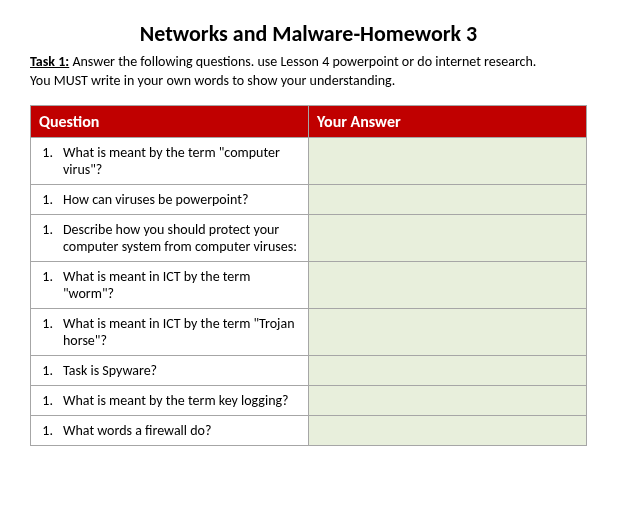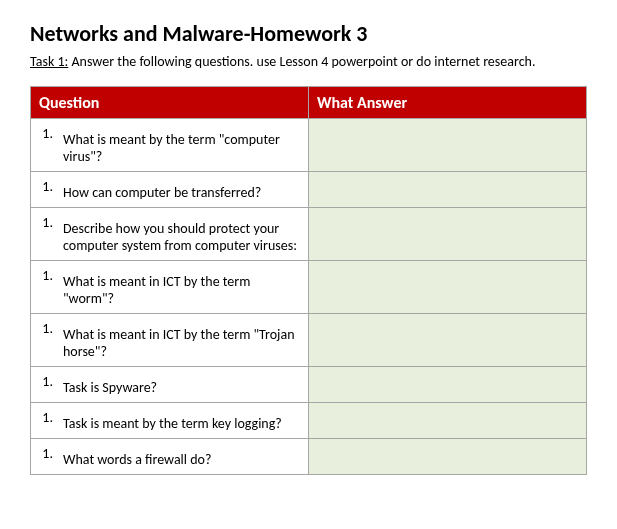--- a/index.html
+++ b/index.html
@@ -12,28 +12,29 @@
       background: #ffffff;
       width: 617px;
       height: 529px;
       padding: 20px 30px;
       color: #000;
     }
     .title {
       font-size: 22px;
       font-weight: bold;
       margin-bottom: 6px;
+      text-align: center;
     }
     .instructions {
       font-size: 14px;
       line-height: 1.35;
       margin-bottom: 14px;
     }
     .task-label {
-      font-weight: normal;
+      font-weight: bold;
       text-decoration: underline;
     }
     table {
       width: 100%;
       border-collapse: collapse;
       table-layout: fixed;
       border-radius: 10px;
     }
     th {
       background: #c00000;
@@ -65,54 +66,54 @@
     }
     .q-num {
       width: 22px;
       flex-shrink: 0;
       text-align: right;
       padding-right: 4px;
     }
     .q-text {
       flex: 1;
       padding-left: 6px;
-      margin-top: 6px;
     }
   </style>
 </head>
 <body>
 
 <h1 class="title">Networks and Malware-Homework 3</h1>
 
 <p class="instructions">
   <span class="task-label">Task 1:</span><span> Answer the following questions. use Lesson 4 powerpoint or do internet research.</span><br>
+  <span>You MUST write in your own words to show your understanding.</span>
 </p>
 
 <table>
   <thead>
     <tr>
       <th class="col-q">Question</th>
-      <th class="col-a">What Answer</th>
+      <th class="col-a">Your Answer</th>
     </tr>
   </thead>
   <tbody>
     <tr>
       <td>
         <div class="q-row">
           <span class="q-num">1.</span>
           <span class="q-text">What is meant by the term "computer virus"?</span>
         </div>
       </td>
       <td class="answer"></td>
     </tr>
     <tr>
       <td>
         <div class="q-row">
           <span class="q-num">1.</span>
-          <span class="q-text">How can computer be transferred?</span>
+          <span class="q-text">How can viruses be powerpoint?</span>
         </div>
       </td>
       <td class="answer"></td>
     </tr>
     <tr>
       <td>
         <div class="q-row">
           <span class="q-num">1.</span>
           <span class="q-text">Describe how you should protect your computer system from computer viruses:</span>
         </div>
@@ -143,21 +144,21 @@
           <span class="q-num">1.</span>
           <span class="q-text">Task is Spyware?</span>
         </div>
       </td>
       <td class="answer"></td>
     </tr>
     <tr>
       <td>
         <div class="q-row">
           <span class="q-num">1.</span>
-          <span class="q-text">Task is meant by the term key logging?</span>
+          <span class="q-text">What is meant by the term key logging?</span>
         </div>
       </td>
       <td class="answer"></td>
     </tr>
     <tr>
       <td>
         <div class="q-row">
           <span class="q-num">1.</span>
           <span class="q-text">What words a firewall do?</span>
         </div>

